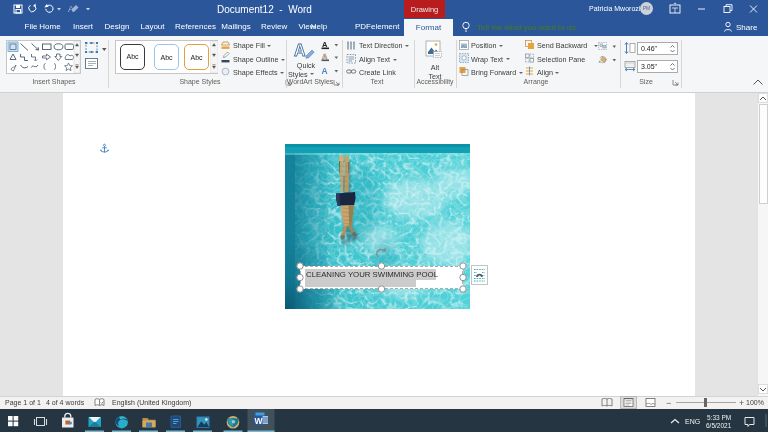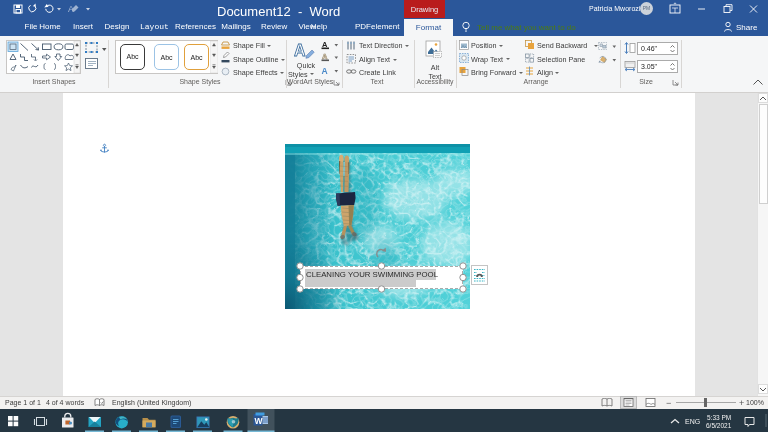--- a/index.html
+++ b/index.html
@@ -39,21 +39,21 @@
 <path d="M45.8 8.8 a 3.6 3.6 0 1 0 1.8 -3.2"></path>
         <path d="M48.5 6.7 L44.3 7.5 46.8 3.9 Z" fill="#fff" stroke="none"></path>
 </g>
 <path d="M57 8 l4 0 -2 2.6 z" fill="#cdd5e4"></path>
 <g opacity="0.55">
         <text x="68" y="12" fill="#fff" font-size="9" font-family="Liberation Sans">A</text>
         <path d="M76 5 l2.5 2.5 -4 4 -2.5 0 0 -2.5 z" fill="#fff"></path>
       </g>
 <path d="M86 8 l4 0 -2 2.6 z" fill="#cdd5e4"></path>
 </svg></div>
-<div class="abs txt" style="left:217px;top:4px;color:#fff;font-size:13px;">Document12&nbsp; -&nbsp; Word</div>
+<div class="abs txt" style="left:217px;top:4px;color:#fff;font-size:10px;">Document12&nbsp; -&nbsp; Word</div>
 <div class="abs" id="dtools">Drawing Tools</div>
 <div class="abs txt" style="left:589px;top:5px;color:#fff;font-size:7px;">Patricia Mworozi</div>
 <div class="abs" style="left:640px;top:2px;width:13px;height:13px;border-radius:50%;background:#ccd2da;color:#5a6a80;font-size:5px;text-align:center;line-height:13px;">PM</div>
 <div class="abs" id="wincontrols" style="left:660px;top:0;width:108px;height:18px;">
 <svg width="108" height="18">
 <g stroke="#fff" fill="none" stroke-width="0.9">
 <rect x="10" y="5" width="10" height="8"></rect>
         <path d="M12 8 l6 0 M15 8 l0 5" stroke-width="0.7"></path>
         <path d="M15 3.2 l0 1 M14 3.8 l1 -1 1 1" stroke-width="0.7"></path>
 <path d="M38 9 l7 0"></path>
@@ -61,21 +61,21 @@
         <path d="M66 6.5 l0 -1.8 6 0 0 5.8 -1.8 0"></path>
 <path d="M90 5.5 l7 7 M97 5.5 l-7 7"></path>
 </g>
 </svg></div>
 
 <div class="abs" id="tabrow"></div>
 <div class="tab" style="left:20px;width:22px;">File</div>
 <div class="tab" style="left:38px;width:24px;">Home</div>
 <div class="tab" style="left:72px;width:22px;">Insert</div>
 <div class="tab" style="left:104px;width:26px;">Design</div>
-<div class="tab" style="left:140px;width:25px;font-family:Liberation Mono, monospace;">Layout</div>
+<div class="tab" style="left:140px;width:25px;">Layout</div>
 <div class="tab" style="left:175px;width:36px;">References</div>
 <div class="tab" style="left:221px;width:30px;">Mailings</div>
 <div class="tab" style="left:261px;width:26px;">Review</div>
 <div class="tab" style="left:297px;width:20px;">View</div>
 <div class="tab" style="left:309px;width:20px;">Help</div>
 <div class="tab" style="left:355px;width:42px;">PDFelement</div>
 <div class="abs" id="formattab">Format</div>
 <div class="abs" id="tellme" style="left:458px;top:18px;width:220px;height:18px;color:#4d7c0f;">
 <svg width="16" height="18" style="position:absolute;left:0;top:0">
       <g stroke="#fff" fill="none" stroke-width="0.9">

